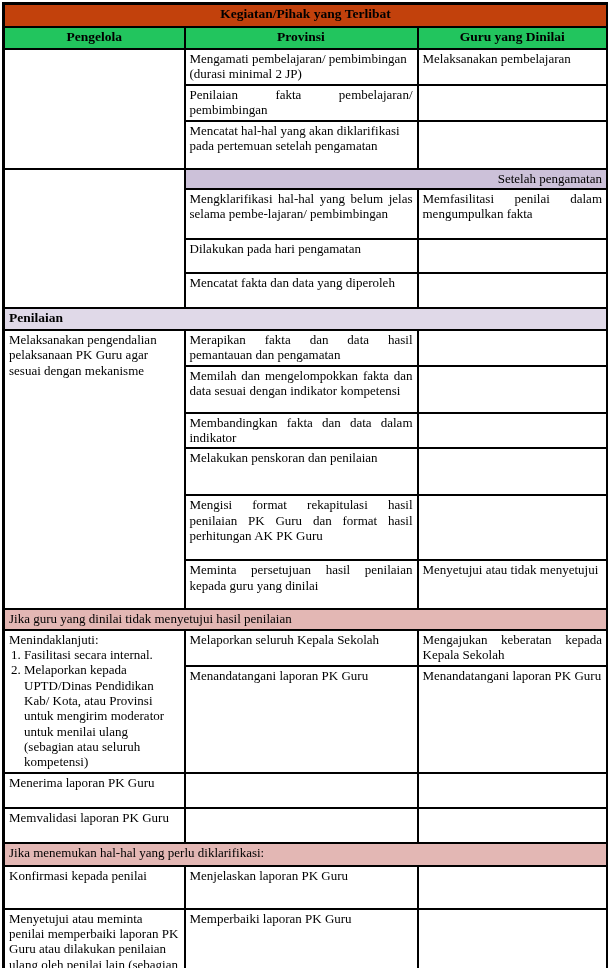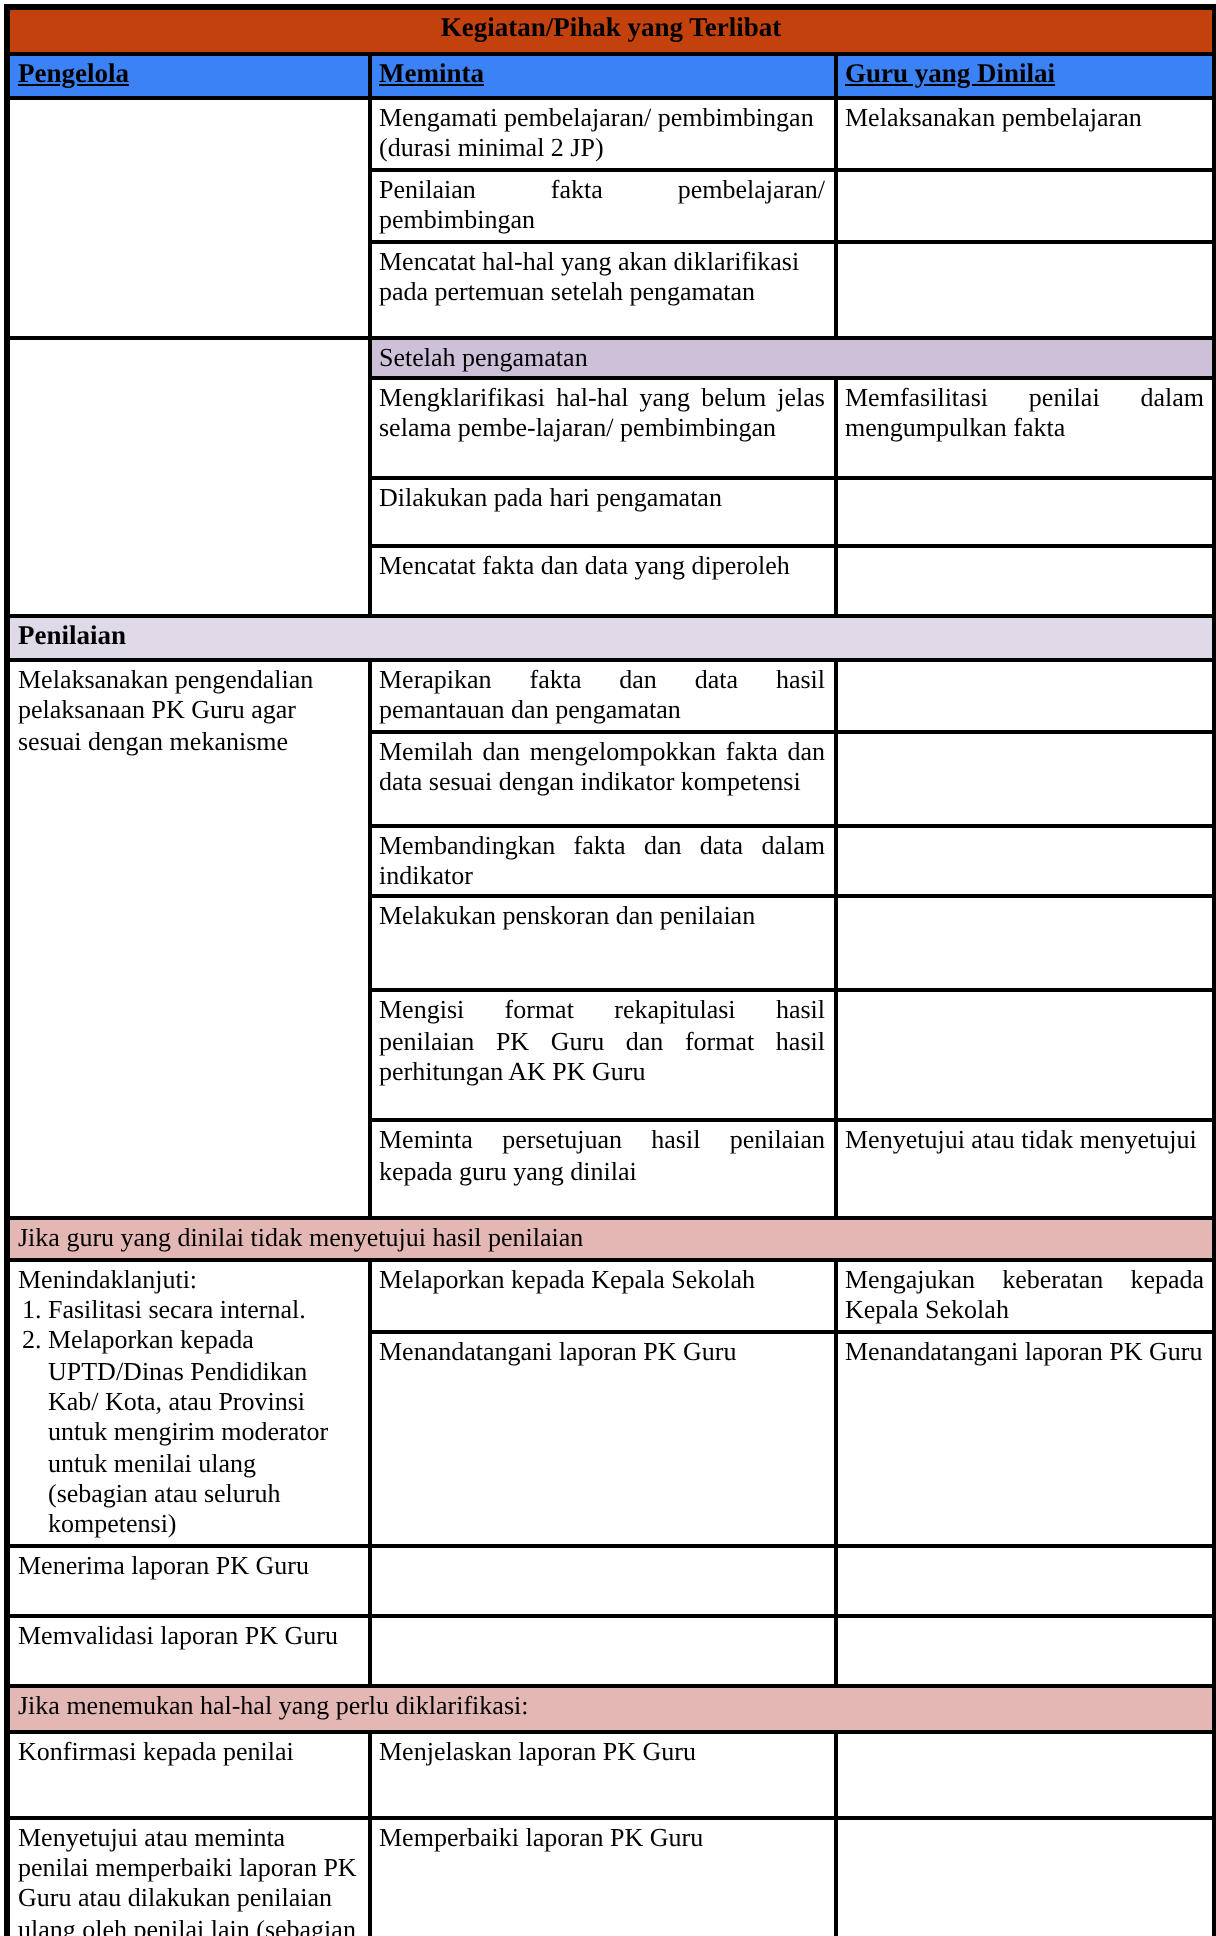--- a/index.html
+++ b/index.html
@@ -2,23 +2,23 @@
 <html><head>
 <meta charset="utf-8">
 <style>
   html,body{margin:0;padding:0;background:#fff;}
   body{font-family:"Liberation Serif","DejaVu Serif",serif;font-size:13px;color:#000;line-height:1.18;}
   .page{width:604px;margin:2px auto 0 auto;}
   table.doc{border-collapse:collapse;width:604px;table-layout:fixed;}
   table.doc td{border:2px solid #000;vertical-align:top;padding:1px 4px 2px 4px;overflow:hidden;}
   table.doc{border:3px solid #000;}
   .hdr-lav{background:#c2410c;font-weight:bold;text-align:center;font-size:13.5px;}
-  .sub-lav{background:#CCC1D9;text-align:left;}
+  .sub-lav{background:#CCC1D9;text-align:right;}
   .hdr-lav-light{background:#E0D9E8;font-weight:bold;text-align:left;font-size:13.5px;}
-  .hdr-peach{background:#3b82f6;font-weight:bold;font-size:13.5px;text-decoration:underline;}
+  .hdr-peach{background:#22c55e;font-weight:bold;text-align:center;font-size:13.5px;}
   .hdr-salmon{background:#E3B7B4;text-align:left;}
   .pad-indent{padding-left:22px;}
   .pad-small{padding-left:8px;}
   .j{text-align:justify;}
   ol.numlist{margin:0;padding-left:15px;}
   ol.numlist li{margin:0;padding:0;}
 </style>
 </head>
 <body>
 
@@ -30,21 +30,21 @@
         <col style="width:190px">
   </colgroup>
 
   <tbody>
         <tr>
     <td colspan="3" class="hdr-lav" style="height:18px">Kegiatan/Pihak yang Terlibat</td>
   </tr>
 
   <tr>
     <td class="hdr-peach" style="height:17px">Pengelola</td>
-    <td class="hdr-peach">Meminta</td>
+    <td class="hdr-peach">Provinsi</td>
     <td class="hdr-peach">Guru yang Dinilai</td>
   </tr>
 
   <tr>
     <td rowspan="3"></td>
     <td style="height:31px">Mengamati pembelajaran/ pembimbingan (durasi minimal 2 JP)</td>
     <td>Melaksanakan pembelajaran</td>
   </tr>
   <tr>
     <td class="j" style="height:28px">Penilaian fakta pembelajaran/ pembimbingan</td>
@@ -105,21 +105,21 @@
     <td colspan="3" class="hdr-salmon pad-indent" style="height:15px">Jika guru yang dinilai tidak menyetujui hasil penilaian</td>
   </tr>
   <tr>
     <td rowspan="2">
       <div>Menindaklanjuti:</div>
       <ol class="numlist">
         <li>Fasilitasi secara internal.</li>
         <li>Melaporkan kepada UPTD/Dinas Pendidikan Kab/ Kota, atau Provinsi untuk mengirim moderator untuk menilai ulang (sebagian atau seluruh kompetensi)</li>
       </ol>
     </td>
-    <td style="height:31px">Melaporkan kepada Kepala Sekolah</td>
+    <td style="height:31px">Melaporkan seluruh Kepala Sekolah</td>
     <td class="j">Mengajukan keberatan kepada Kepala Sekolah</td>
   </tr>
   <tr>
     <td style="height:100px">Menandatangani laporan PK Guru</td>
     <td class="j">Menandatangani laporan PK Guru</td>
   </tr>
   <tr>
     <td style="height:30px">Menerima laporan PK Guru</td>
     <td></td>
     <td></td>

